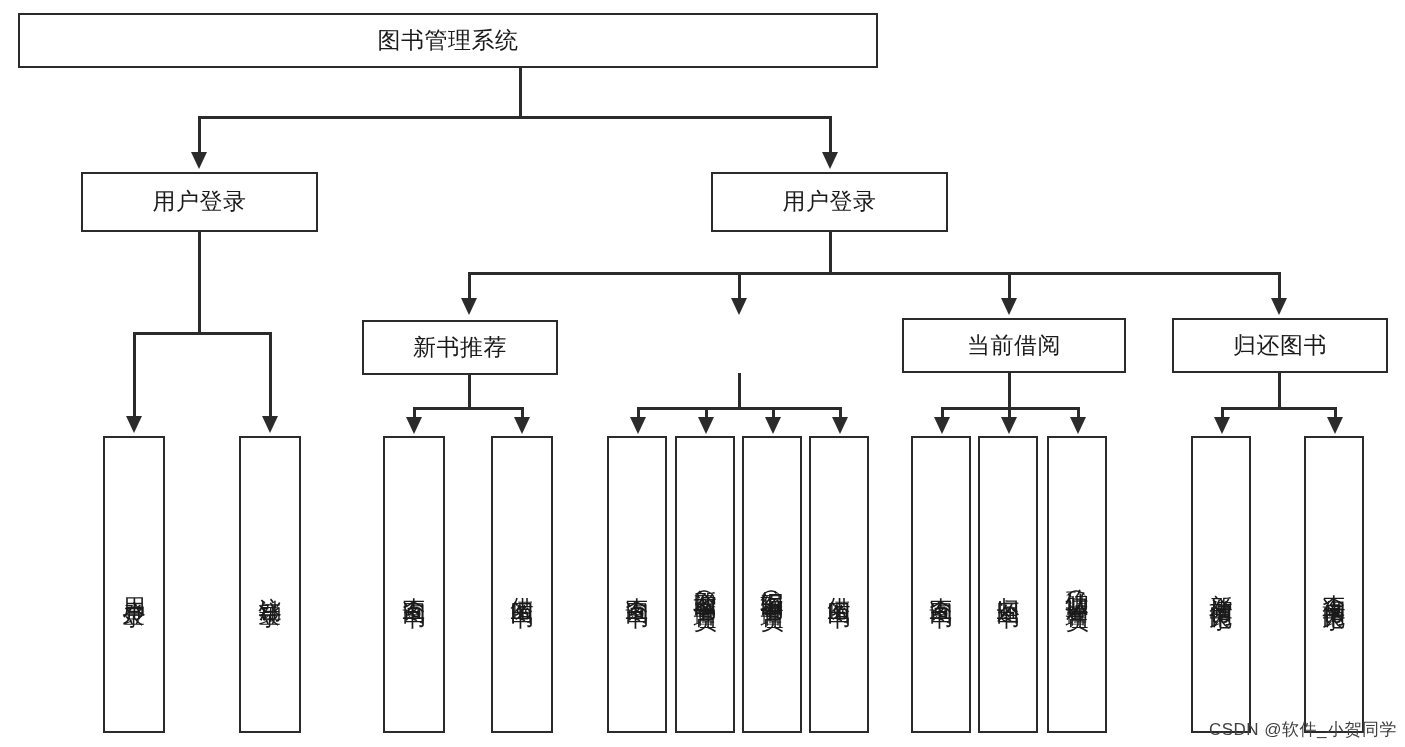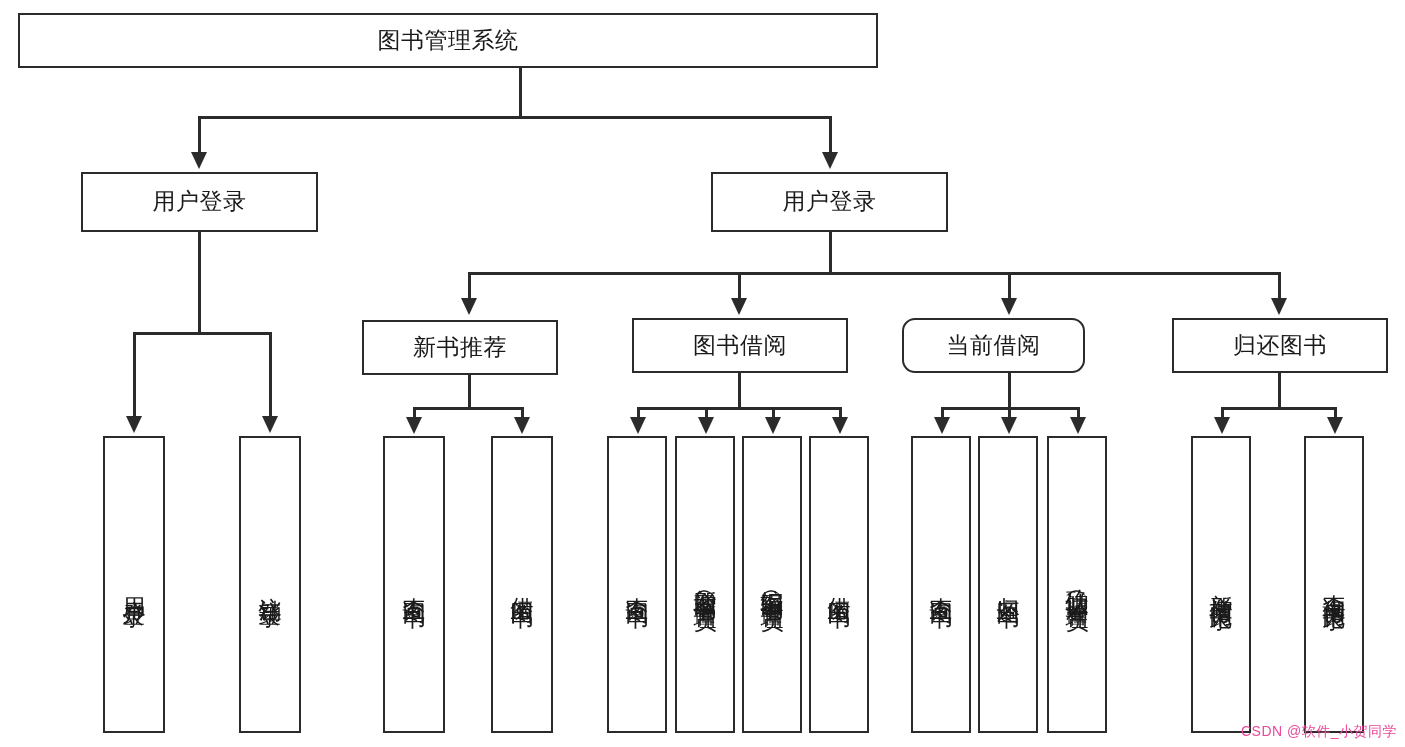--- a/index.html
+++ b/index.html
@@ -60,22 +60,22 @@
     width: 0;
     height: 0;
     border-left: 8px solid transparent;
     border-right: 8px solid transparent;
     border-top: 17px solid #2b2b2b;
   }
   .watermark {
     position: absolute;
     right: 8px;
     bottom: 6px;
-    font-size: 14px;
-    color: #ec4899;
+    font-size: 17px;
+    color: #404040;
     letter-spacing: 0.5px;
     user-select: none;
     pointer-events: none;
   }
 </style>
 </head>
 <body>
 
 <div id="canvas">
 
@@ -113,24 +113,21 @@
   <div class="edge v" style="left:738px; top:272px; height:28px;"></div>
   <div class="arrow" style="left:731px; top:298px;"></div>
   <div class="edge v" style="left:1008px; top:272px; height:28px;"></div>
   <div class="arrow" style="left:1001px; top:298px;"></div>
   <div class="edge v" style="left:1278px; top:272px; height:28px;"></div>
   <div class="arrow" style="left:1271px; top:298px;"></div>
 
   <div class="node horiz" style="left:362px; top:320px; width:196px; height:55px;align-items:center;">
     <span class="node-label">新书推荐</span>
   </div>
-  <div class="node horiz" style="left:632px; top:318px; width:216px; height:55px;">
-    <span class="node-label">图书借阅</span>
-  </div>
-  <div class="node horiz" style="left:902px; top:318px; width:183px; height:55px;border-radius:13px;">
+  <div class="node horiz" style="left:902px; top:318px; width:224px; height:55px;">
     <span class="node-label">当前借阅</span>
   </div>
   <div class="node horiz" style="left:1172px; top:318px; width:216px; height:55px;">
     <span class="node-label">归还图书</span>
   </div>
 
   <div class="edge v" style="left:468px; top:373px; height:36px;"></div>
   <div class="edge h" style="left:413px; top:407px; width:110px;"></div>
   <div class="edge v" style="left:413px; top:407px; height:12px;"></div>
   <div class="arrow" style="left:406px; top:417px;"></div>

